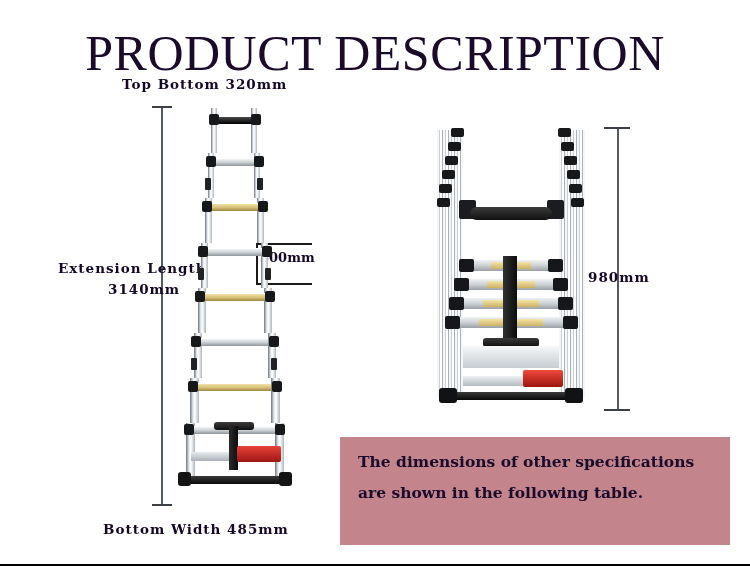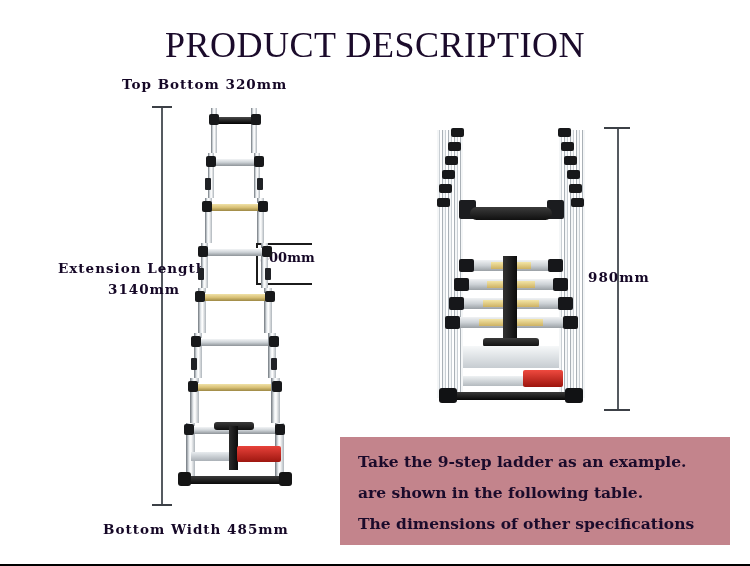--- a/index.html
+++ b/index.html
@@ -22,21 +22,21 @@
   }
 
   
   #title {
     position: absolute;
     left: 0;
     top: 24px;
     width: 750px;
     text-align: center;
     font-family: "Liberation Serif", "DejaVu Serif", serif;
-    font-size: 36px;
+    font-size: 50px;
     letter-spacing: 0.5px;
     color: #1b0b2b;
     white-space: nowrap;
   }
 
   
   .label {
     position: absolute;
     font-family: "DejaVu Serif", "Liberation Serif", serif;
     font-weight: bold;
@@ -485,18 +485,17 @@
     <div id="closed-tbar-h"></div>
     <div id="closed-plate"></div>
     <div id="closed-rail-low"></div>
     <div id="closed-red-block"></div>
     <div id="closed-base-bar"></div>
     <div id="closed-foot-l"></div>
     <div id="closed-foot-r"></div>
   </div>
 
   <div id="note-box">
-    <div class="note-line">Take the 9-step ladder as an example.</div>
+    <div class="note-line">The dimensions of other specifications</div>
     <div class="note-line">are shown in the following table.</div>
-    <div class="note-line">The dimensions of other specifications</div>
   </div>
 
 </div>
 
 </body></html>

